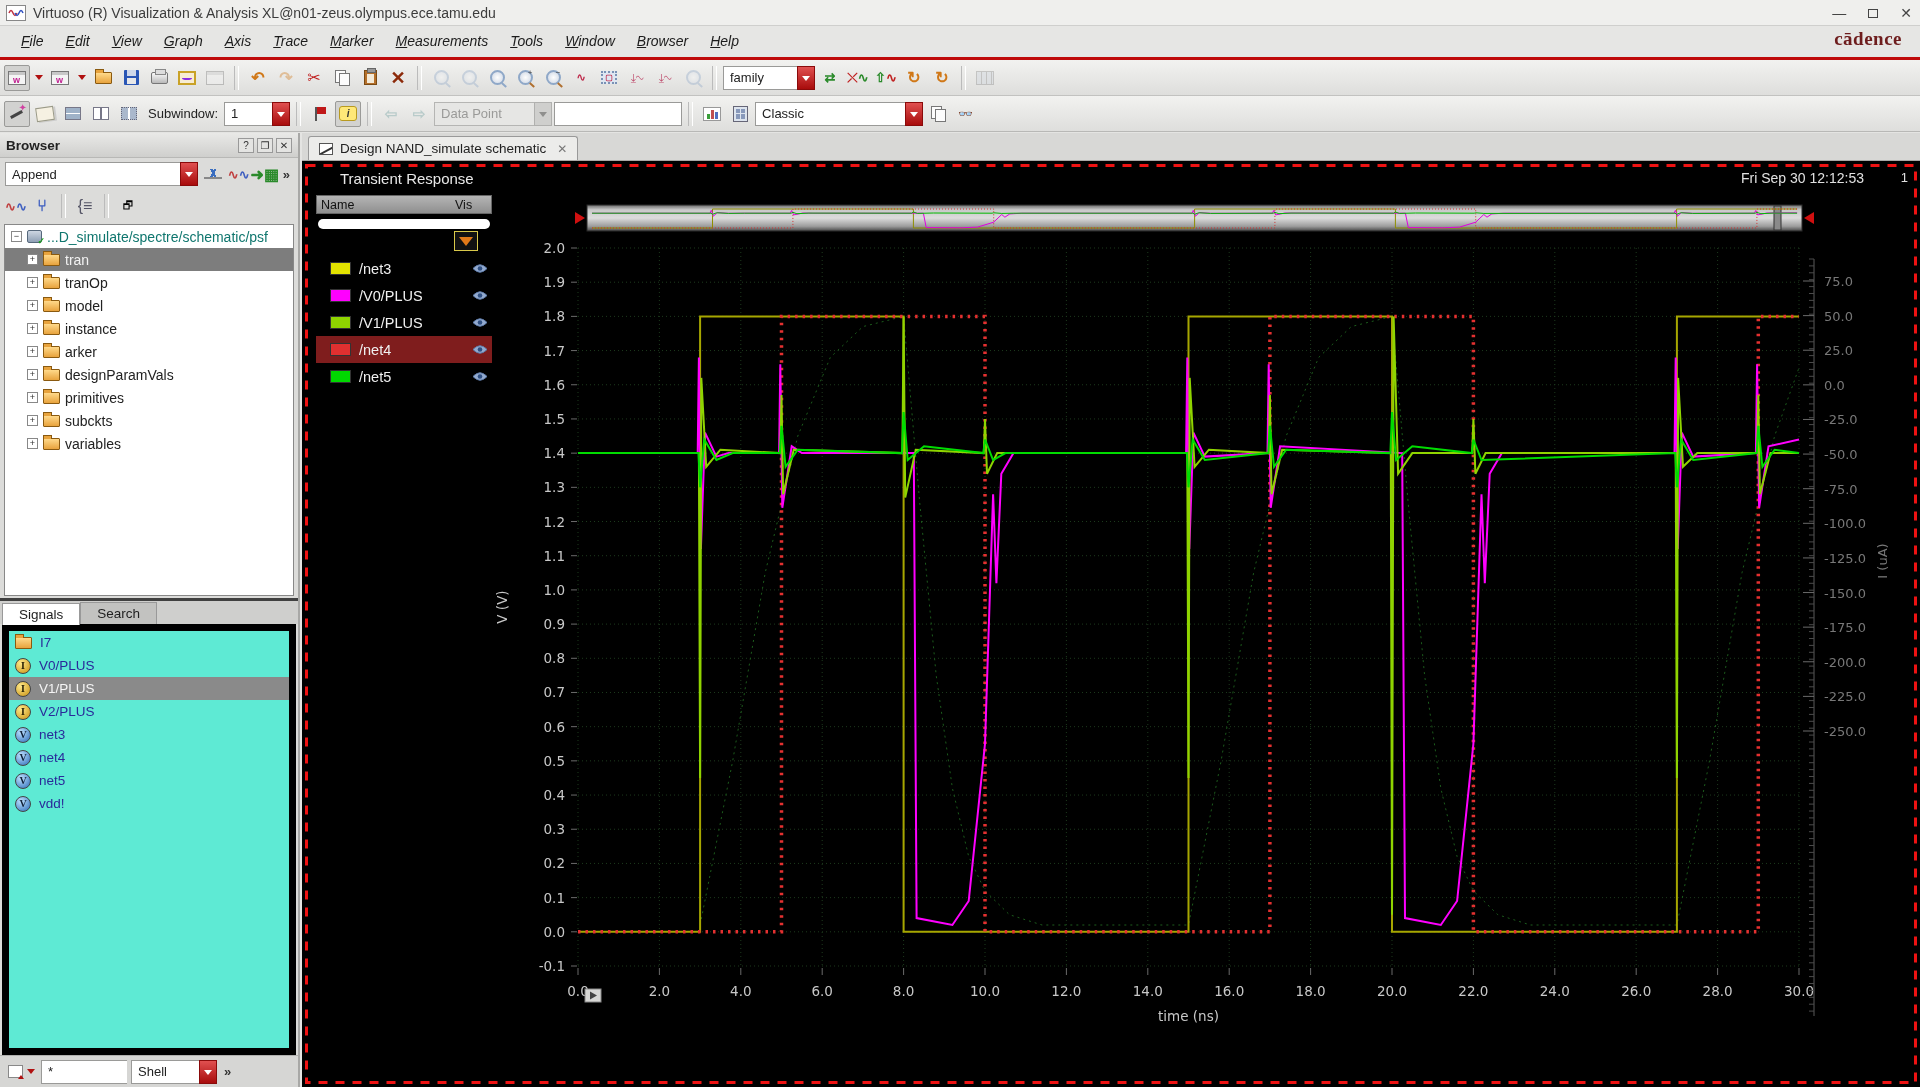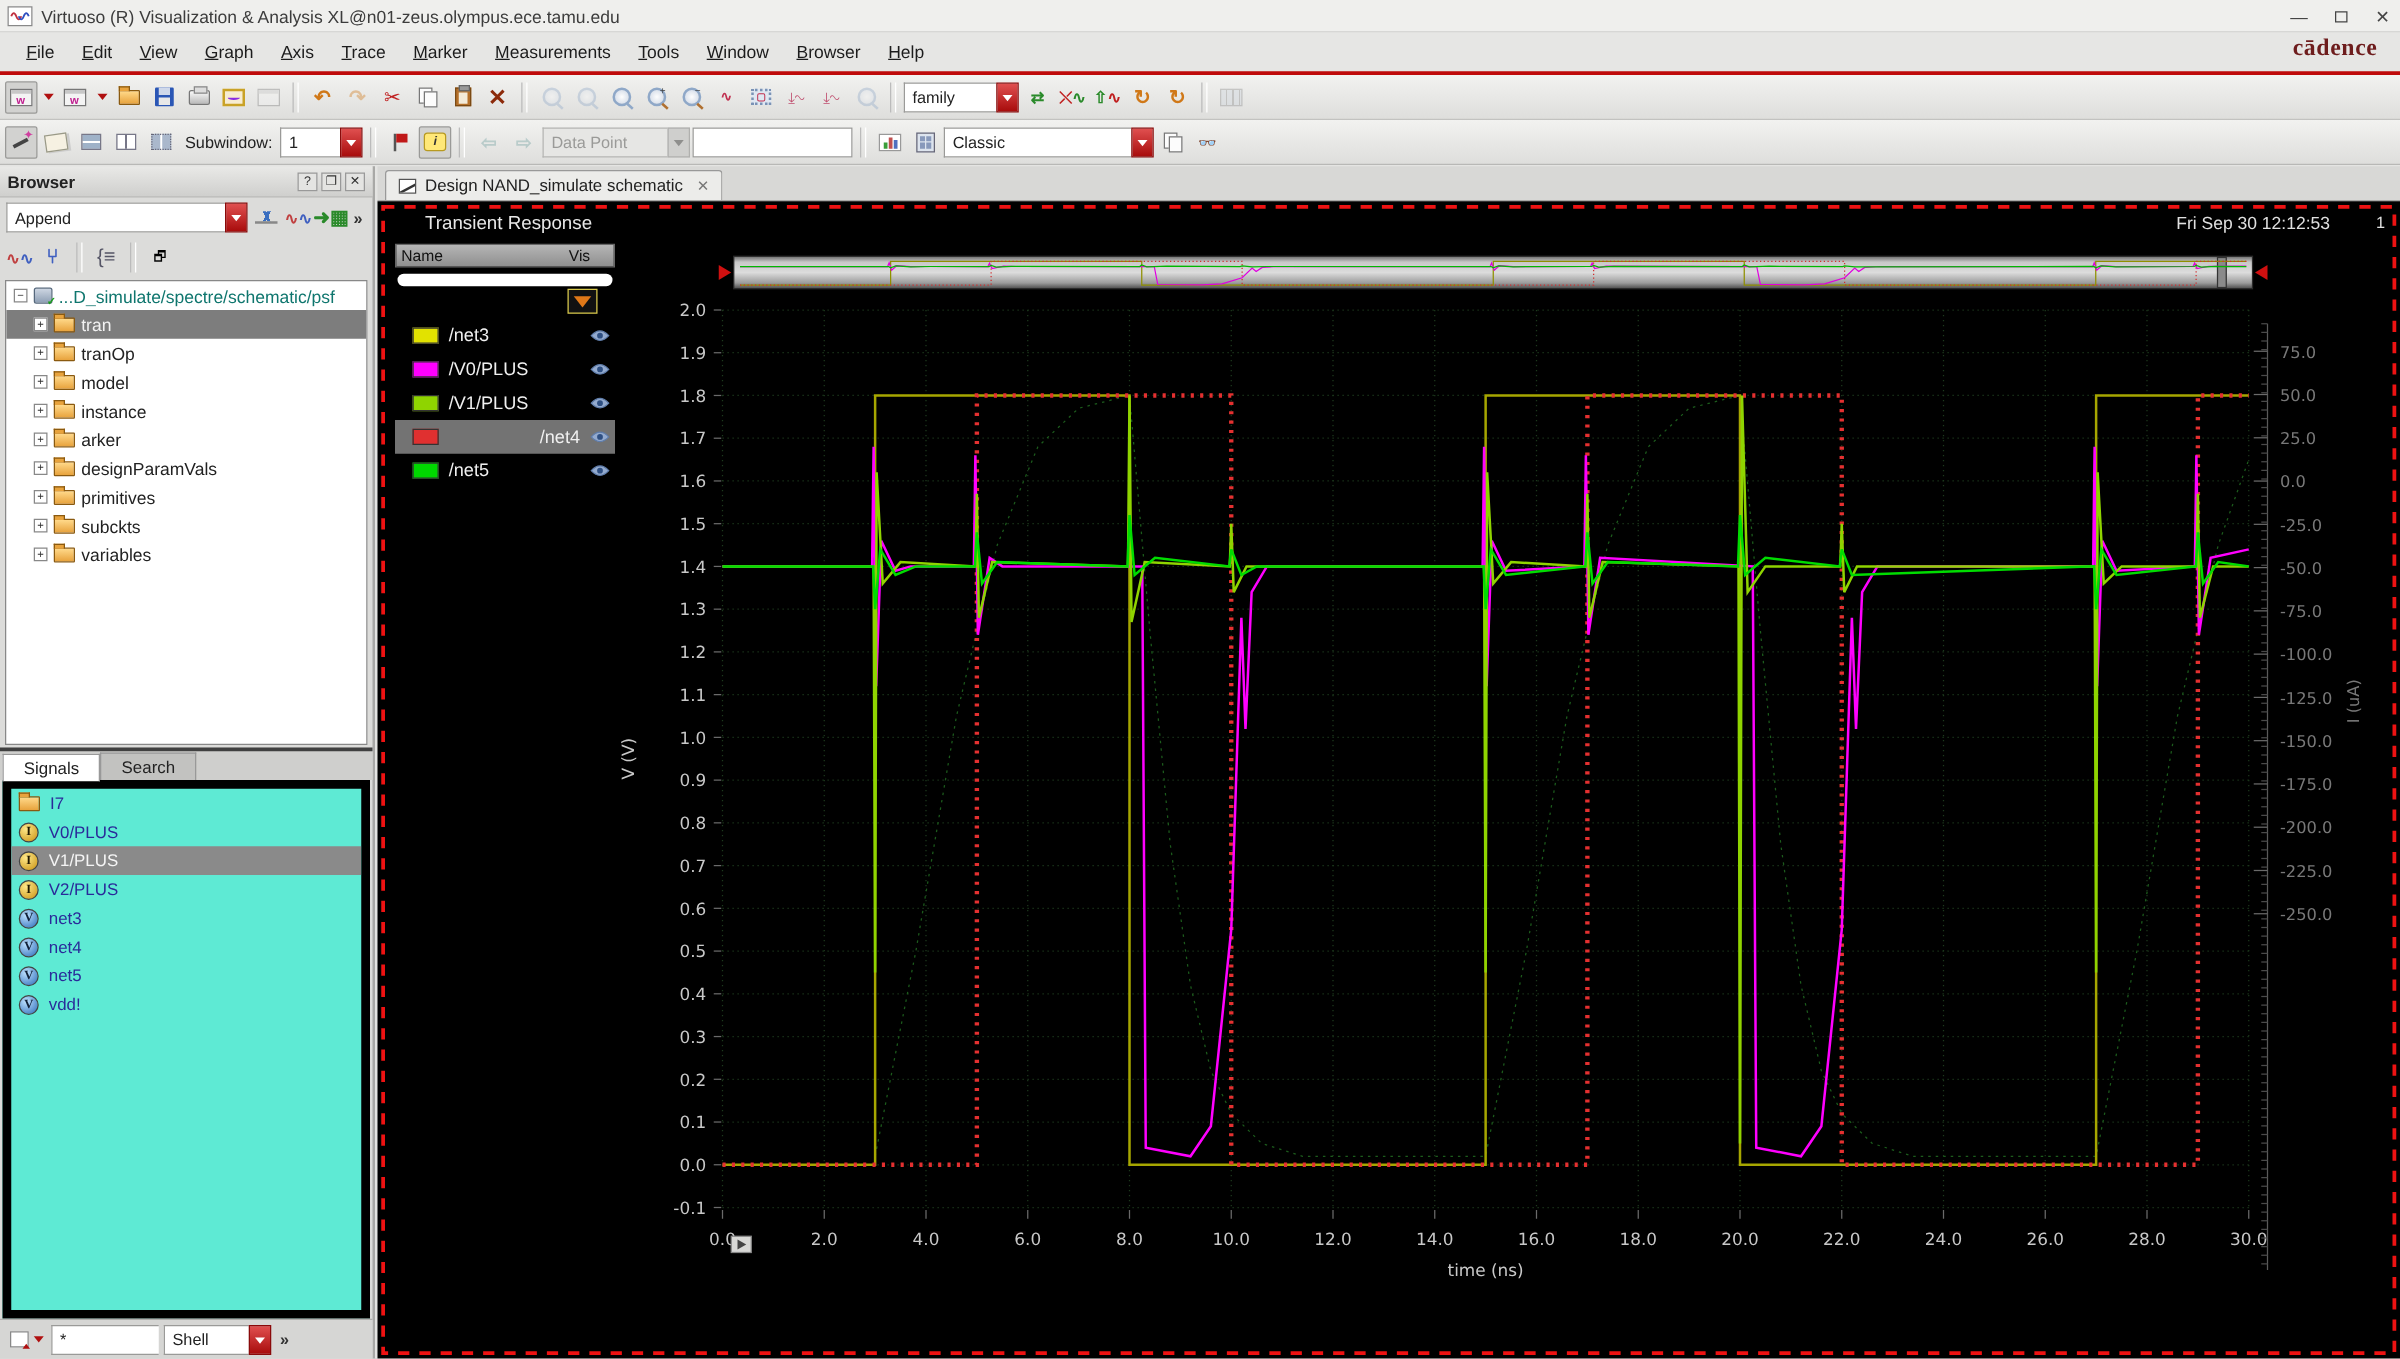--- a/index.html
+++ b/index.html
@@ -13,21 +13,21 @@
   .app-icon{width:20px;height:16px;background:#fff;border:1px solid #888;margin-right:7px;
     display:flex;align-items:center;justify-content:center;}
   .titlebar .ttl{font-size:14px;color:#3c3c3c;}
   .winbtns{position:absolute;right:8px;top:0;height:26px;display:flex;align-items:center;gap:22px;color:#444;}
   .winbtns span{font-size:14px;cursor:default;}
   .wb-restore{display:inline-block;width:10px;height:9px;border:1.5px solid #444;}
 
   
   .menubar{position:absolute;left:0;top:26px;width:100%;height:30px;background:#e6e6e4;
     display:flex;align-items:center;padding-left:10px;}
-  .mi{font-size:14px;color:#1c1c1c;padding:4px 11px;cursor:default;}
+  .mi{font-size:14px;color:#1c1c1c;padding:4px 11px;cursor:default;font-style:italic;}
   .mi u{text-decoration:underline;}
   .brand{position:absolute;right:18px;top:28px;font-size:19px;font-weight:bold;color:#6e1d1d;
     letter-spacing:.5px;font-family:"Liberation Serif",serif;}
   .redline{position:absolute;left:0;top:57px;width:100%;height:3px;background:#bf0a0a;}
 
   
   .tbar{position:absolute;left:0;width:100%;display:flex;align-items:center;gap:2px;
     background:linear-gradient(#f2f2f0,#dededc);border-bottom:1px solid #c2c2c0;padding:0 4px;}
   .tb1{top:60px;height:36px;}
   .tb2{top:96px;height:36px;border-bottom:1px solid #b8b8b6;}
@@ -164,21 +164,21 @@
   
   .legend{position:absolute;left:14px;top:34px;width:176px;}
   .leg-head{display:flex;background:linear-gradient(#b5b5b5,#8f8f8f);border:1px solid #666;height:19px;
     align-items:center;font-size:12.5px;color:#111;}
   .leg-head .n{flex:1;padding-left:4px;} .leg-head .v{width:36px;}
   .leg-pill{height:10px;background:#fff;border-radius:5px;margin:5px 2px 2px 2px;}
   .leg-filter{display:flex;justify-content:flex-end;margin:2px 14px 4px 0;}
   .funnel{width:24px;height:20px;background:#111;border:1.5px solid #d8c84a;display:flex;align-items:center;justify-content:center;}
   .funnel:after{content:"";border:7px solid transparent;border-top:9px solid #e07818;margin-top:7px;}
   .leg-item{display:flex;align-items:center;height:27px;gap:8px;padding-left:14px;}
-  .leg-item.sel{background:#737373;text-align:right;}
+  .leg-item.sel{background:#7f1d1d;}
   .swatch{width:21px;height:13px;border:1px solid #333;flex:none;}
   .leg-item .ll{flex:1;color:#f0f0f0;font-size:14.5px;white-space:nowrap;}
   .leg-item .eye{width:20px;flex:none;display:flex;align-items:center;}
 </style>
 </head>
 <body>
 
 <div id="app">
 
   <div class="titlebar">

